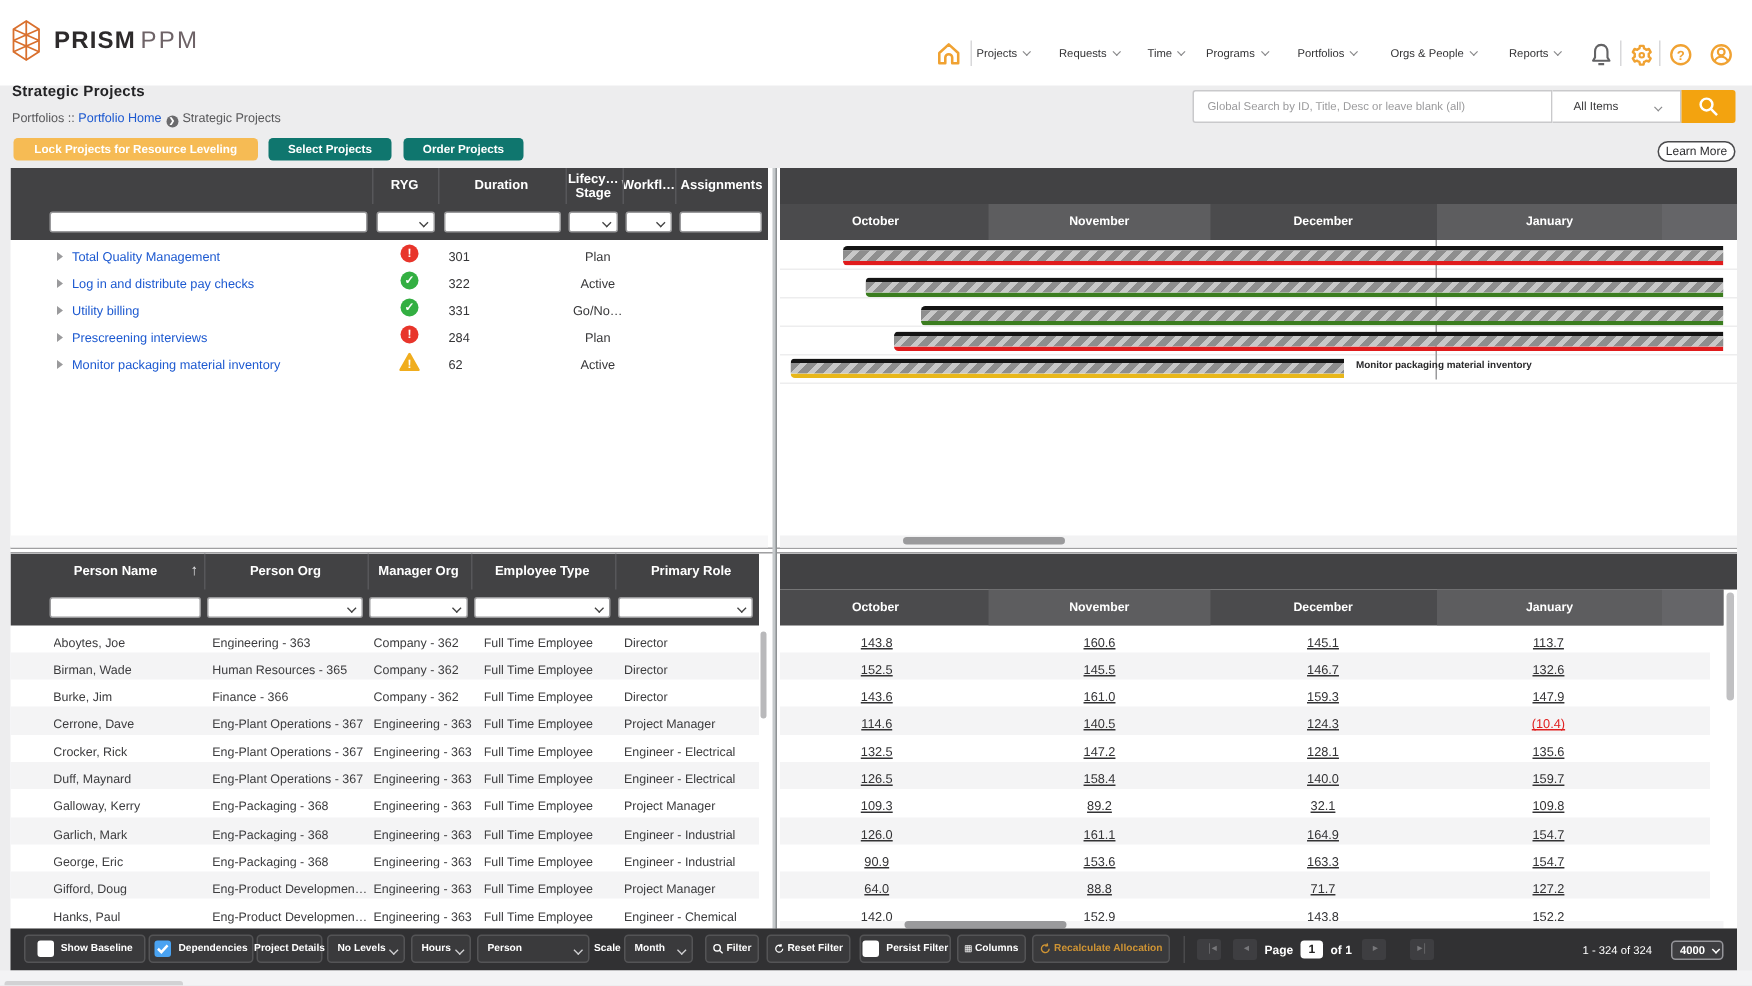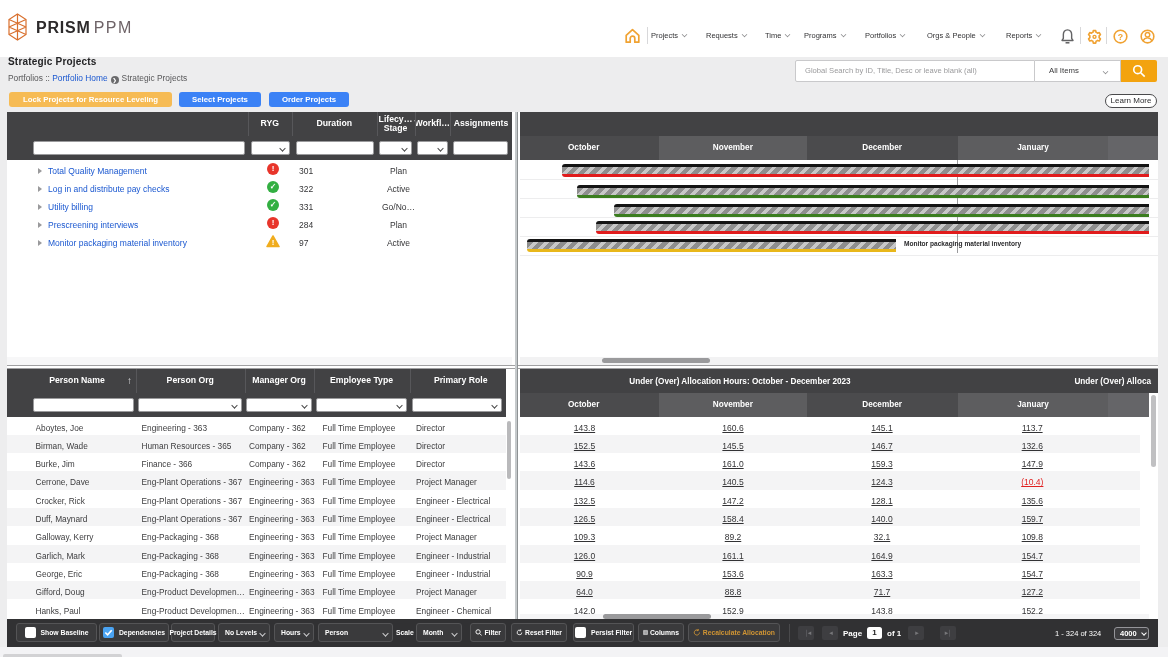--- a/index.html
+++ b/index.html
@@ -11,21 +11,21 @@
   #brand { left:36px; top:19px; font-size:16px; font-weight:700; color:#2d2a2b; letter-spacing:0.8px; }
   #brand .ppm { font-weight:400; color:#6e6367; margin-left:3px; letter-spacing:1.5px; }
   .navitem { top:31px; font-size:7.5px; color:#323234; font-weight:400; white-space:nowrap; }
   .chev { display:inline-block; width:5px; height:5px; border-right:1.2px solid #8a8a8c; border-bottom:1.2px solid #8a8a8c; transform:rotate(45deg) scale(.8); margin-left:4px; vertical-align:1.5px; }
   .vdiv { top:27px; width:1px; height:17px; background:#d8d8da; }
   
   #h1 { left:8px; top:56px; font-size:10px; letter-spacing:0.2px; font-weight:700; color:#232325; }
   #crumb { left:8px; top:72.5px; font-size:8.4px; color:#58585a; }
   #crumb a { color:#1b58d0; text-decoration:none; }
   .crumbcirc { display:inline-block; width:8px; height:8px; border-radius:50%; background:#6b6b6d; color:#fff; font-size:5px; line-height:8px; text-align:center; vertical-align:-1px; margin:0 3px; font-weight:700; }
-  .obtn { top:92px; height:15px; background:#3b82f6; border-radius:3px; color:#fff; font-weight:700; font-size:7.8px; text-align:center; line-height:15px; }
+  .obtn { top:92px; height:15px; background:#0f766e; border-radius:3px; color:#fff; font-weight:700; font-size:7.8px; text-align:center; line-height:15px; }
   
   #gsearch { left:795px; top:60px; width:240px; height:22px; background:#fff; border:1px solid #c9c9cb; border-radius:2px 0 0 2px; font-size:7.6px; color:#9a9a9c; line-height:20px; padding-left:9px; white-space:nowrap; }
   #allitems { left:1035px; top:60px; width:86px; height:22px; background:#fff; border:1px solid #c9c9cb; border-left:none; font-size:7.8px; color:#3a3a3c; line-height:20px; padding-left:14px; }
   #searchbtn { left:1121px; top:60px; width:36px; height:22px; background:#f3a30f; border-radius:0 2px 2px 0; }
   #learnmore { left:1105px; top:94px; width:52px; height:14px; border:1.5px solid #4a4a4c; border-radius:7px; background:#fff; font-size:8px; color:#2e2e30; text-align:center; line-height:11px; }
   
   .panel { background:#fff; }
   .dkhead { background:#424244; color:#fff; font-weight:700; font-size:9px; }
   .hcell { position:absolute; top:0; height:24px; display:flex; align-items:center; justify-content:center; text-align:center; line-height:9.5px; color:#fff; font-weight:700; font-size:8.7px; }
   .hsep { position:absolute; top:0; width:1px; height:24px; background:#57575a; }
@@ -173,21 +173,21 @@
         <span class="dur">284</span>
         <span class="stage">Plan</span>
       </div>
     <div class="prow" style="top:121px;">
         <span class="tri"></span>
         <span class="plink">Monitor packaging material inventory</span>
       <svg style="position:absolute; left:259px; top:2px;" width="14" height="13" viewBox="0 0 15 14">
           <path d="M7.5 1 L14 12.5 L1 12.5 Z" fill="#f0ad1e" stroke="#f0ad1e" stroke-width="1.6" stroke-linejoin="round"></path>
           <text x="7.5" y="11" font-size="8.5" font-weight="bold" fill="#fff" text-anchor="middle" font-family="Liberation Sans">!</text>
         </svg>
-      <span class="dur">97</span>
+      <span class="dur">62</span>
         <span class="stage">Active</span>
       </div>
   </div>
 
   <div class="abs" style="left:512px; top:112px; width:8px; height:253px; background:#fff;"></div>
   <div class="abs" style="left:512px; top:369px; width:8px; height:250px; background:#fff;"></div>
   <div class="abs" style="left:7px; top:365px; width:1151px; height:3.5px; background:#fff;"></div>
   <div class="abs" style="left:7px; top:364.5px; width:1151px; height:1px; background:#a0a0a2;"></div>
   <div class="abs" style="left:7px; top:367.5px; width:1151px; height:1px; background:#a0a0a2;"></div>
   <div class="abs" style="left:514.5px; top:112px; width:3px; height:507px; background:#c5c9cb; border-right:1px solid #8e9294;"></div>
@@ -319,24 +319,20 @@
     <div style="left:134.5px; width:102px;">Eng-Product Developmen…</div>
     <div style="left:242px; width:69px;">Engineering - 363</div>
     <div style="left:315.5px; width:90px;">Full Time Employee</div>
     <div style="left:409px; width:95px;">Engineer - Chemical</div>
         </div>
       </div>
   </div>
 
   <div id="br" class="abs panel" style="left:520px; top:369px; width:638px; height:250px; overflow:hidden;">
     <div class="dkhead" style="position:absolute; left:0; top:0; width:638px; height:24px;"></div>
-    <div style="position:absolute; left:0; top:0; width:638px; height:24px; color:#fff; font-weight:700; font-size:8.2px;">
-      <span style="position:absolute; left:220px; top:8px; transform:translateX(-50%); white-space:nowrap;">Under (Over) Allocation Hours: October - December 2023</span>
-      <span style="position:absolute; right:7px; top:8px; white-space:nowrap;">Under (Over) Alloca</span>
-    </div>
     <div class="mrow" style="top:24px; width:629px;">
       <div class="mcell" style="left:-11.7px; width:150.7px;">October</div>
       <div class="mcell" style="left:139px; width:147.7px; background:#5d5d5f;">November</div>
       <div class="mcell" style="left:286.7px; width:150.9px;">December</div>
       <div class="mcell" style="left:437.6px; width:150.8px; background:#5d5d5f;">January</div>
       <div class="mcell" style="left:588.4px; width:41px; background:#656568;"></div>
     </div>
     <div id="allocs" style="position:absolute; left:0; top:47.5px; width:620px;">
         <div class="arow " style="top:0.0px;">
           <span style="left:64.5px; ">143.8</span>

